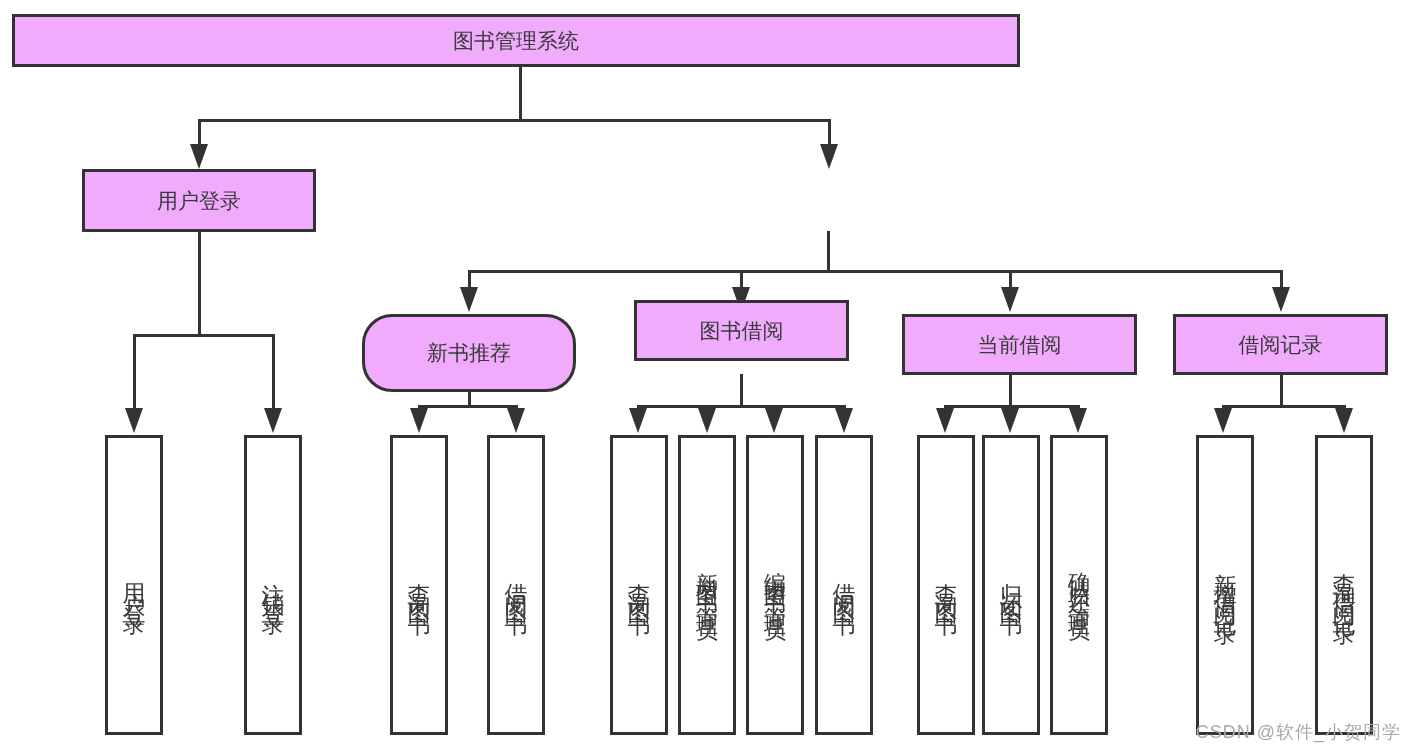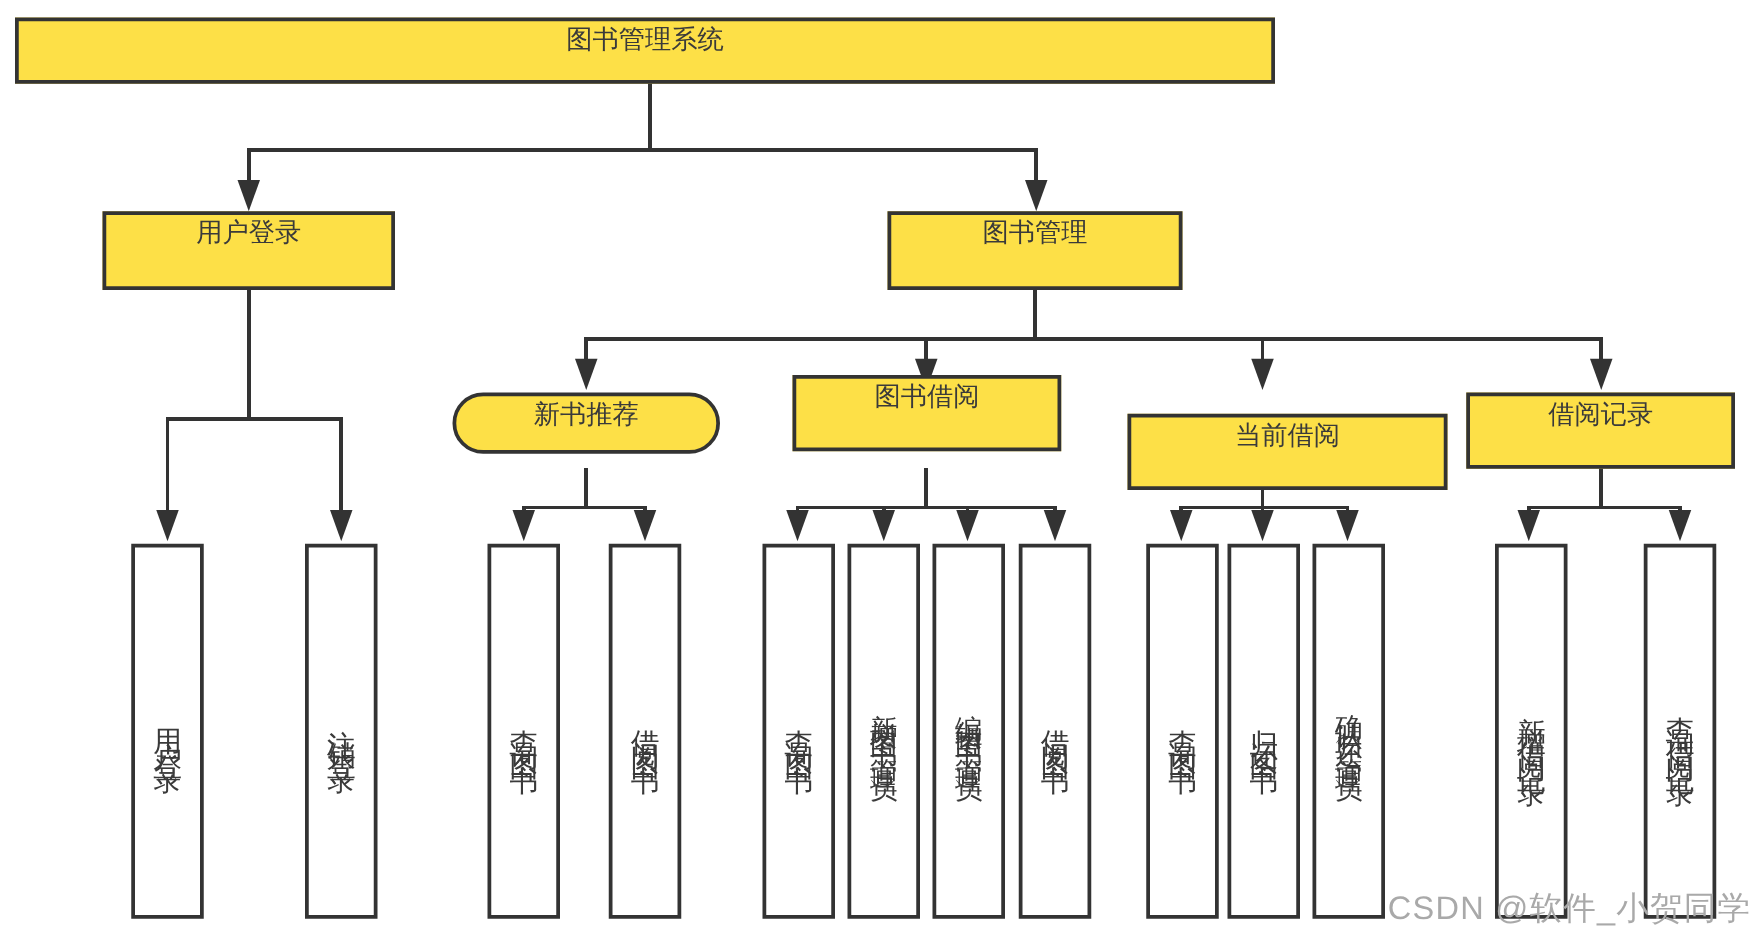--- a/index.html
+++ b/index.html
@@ -23,23 +23,23 @@
     shape-rendering:crispEdges;
   }
   svg.connectors polygon{
     fill:#333333;
     stroke:none;
   }
   .box{
     position:absolute;
     box-sizing:border-box;
     border:3px solid #333333;
-    background:#fde047;
+    background:#f0abfc;
     display:flex;
-    align-items:flex-start;
+    align-items:center;
     justify-content:center;
     color:#3a3a3a;
     font-size:21px;
     z-index:2;
   }
   .vbox{
     position:absolute;
     box-sizing:border-box;
     border:3px solid #333333;
     background:#ffffff;
@@ -55,21 +55,21 @@
     font-size:23px;
     letter-spacing:10px;
     line-height:1;
     white-space:nowrap;
   }
   .vbox .sp8{ letter-spacing:7px; font-size:22px; }
   .watermark{
     position:absolute;
     right:4px;
     bottom:3px;
-    font-size:26px;
+    font-size:18px;
     color:#a9a9a9;
     z-index:5;
     letter-spacing:1px;
   }
 </style>
 </head>
 <body>
 
 <div class="stage">
 
@@ -135,31 +135,28 @@
     <polygon points="1335,408 1353,408 1344,433"></polygon>
   </svg>
 
   <div class="box" style="left:12px;top:14px;width:1008px;height:53px;">
     <span>图书管理系统</span>
   </div>
 
   <div class="box" style="left:82px;top:169px;width:234px;height:63px;">
     <span>用户登录</span>
   </div>
-  <div class="box" style="left:710px;top:169px;width:236px;height:63px;">
-    <span>图书管理</span>
-  </div>
-
-  <div class="box" style="left:362px;top:314px;width:214px;height:49px;border-radius:30px;">
+
+  <div class="box" style="left:362px;top:314px;width:214px;height:78px;border-radius:30px;">
     <span>新书推荐</span>
   </div>
   <div class="box" style="left:634px;top:300px;width:215px;height:61px;">
     <span>图书借阅</span>
   </div>
-  <div class="box" style="left:902px;top:314px;width:256px;height:61px;margin-top:17px;">
+  <div class="box" style="left:902px;top:314px;width:235px;height:61px;">
     <span>当前借阅</span>
   </div>
   <div class="box" style="left:1173px;top:314px;width:215px;height:61px;font-family:Liberation Serif, serif;">
     <span>借阅记录</span>
   </div>
 
   <div class="vbox" style="left:105px;top:435px;width:58px;height:300px;">
     <span class="vtext">用户登录</span>
   </div>
   <div class="vbox" style="left:244px;top:435px;width:58px;height:300px;">

